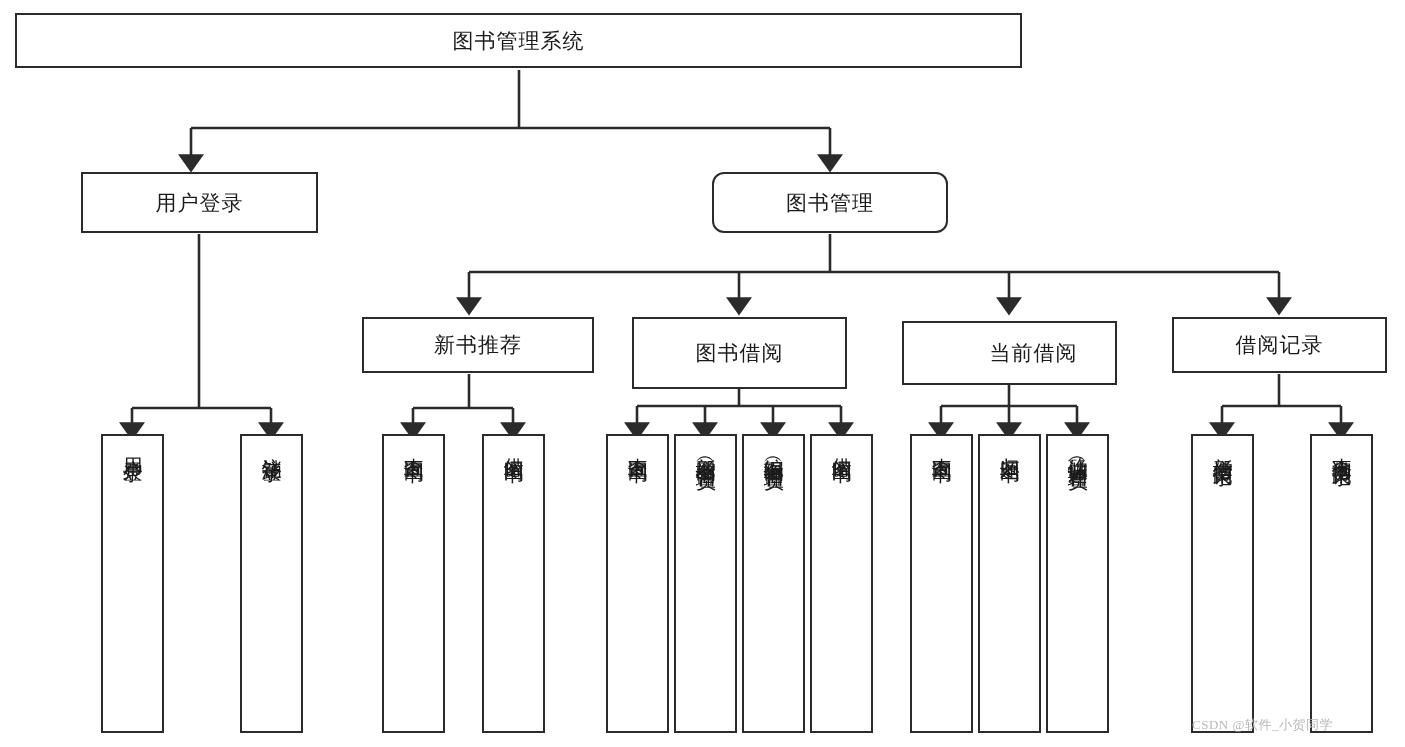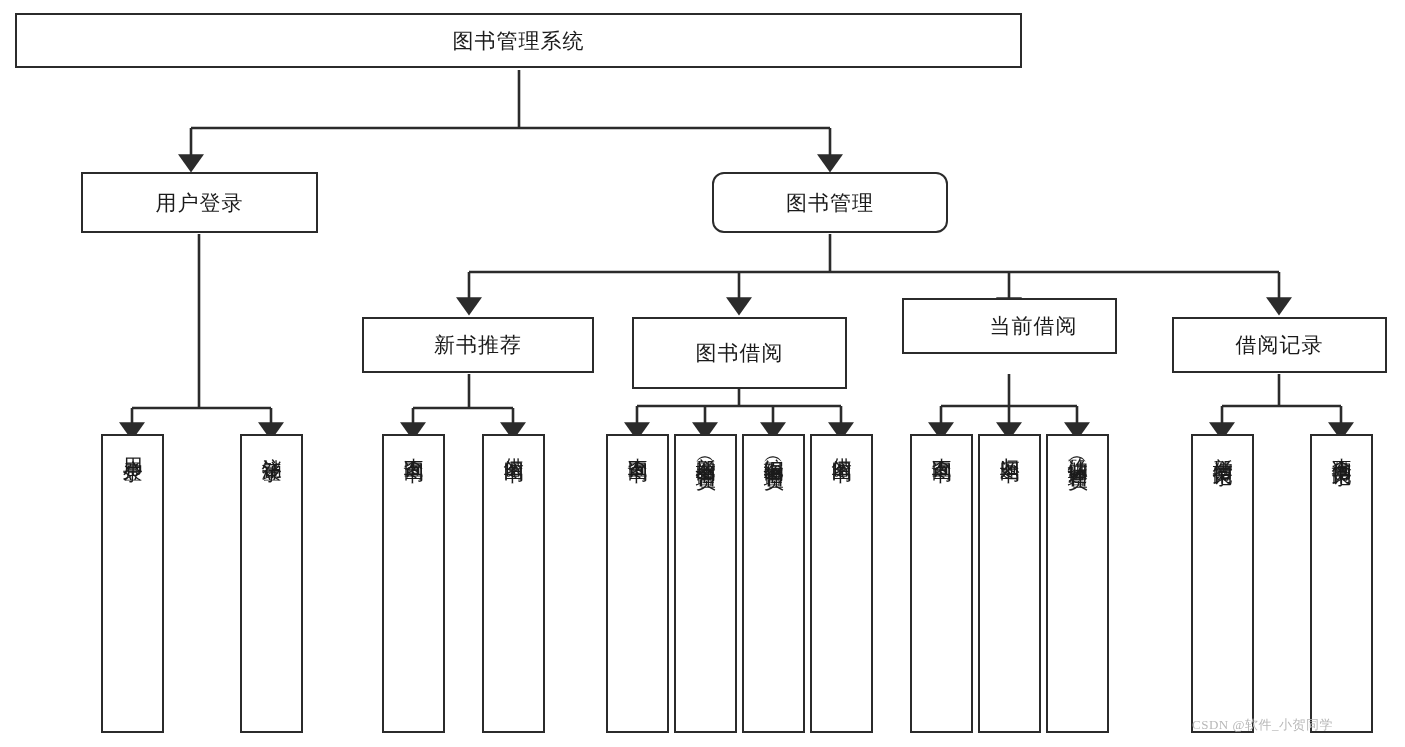--- a/index.html
+++ b/index.html
@@ -130,21 +130,21 @@
   </div>
 
   <div class="node horizontal" style="left:362px; top:317px; width:232px; height:56px;">
     <span>新书推荐</span>
   </div>
 
   <div class="node horizontal" style="left:632px; top:317px; width:215px; height:72px;">
     <span>图书借阅</span>
   </div>
 
-  <div class="node horizontal" style="left:902px; top:298px; width:215px; height:56px;padding-left:48px;">
+  <div class="node horizontal" style="left:902px; top:321px; width:215px; height:64px;padding-left:48px;">
     <span>当前借阅</span>
   </div>
 
   <div class="node horizontal" style="left:1172px; top:317px; width:215px; height:56px;text-align:center;">
     <span>借阅记录</span>
   </div>
 
   <div class="node vertical" style="left:101px; top:434px; width:63px; height:299px;">
     <span class="vlabel">用户登录</span>
   </div>

